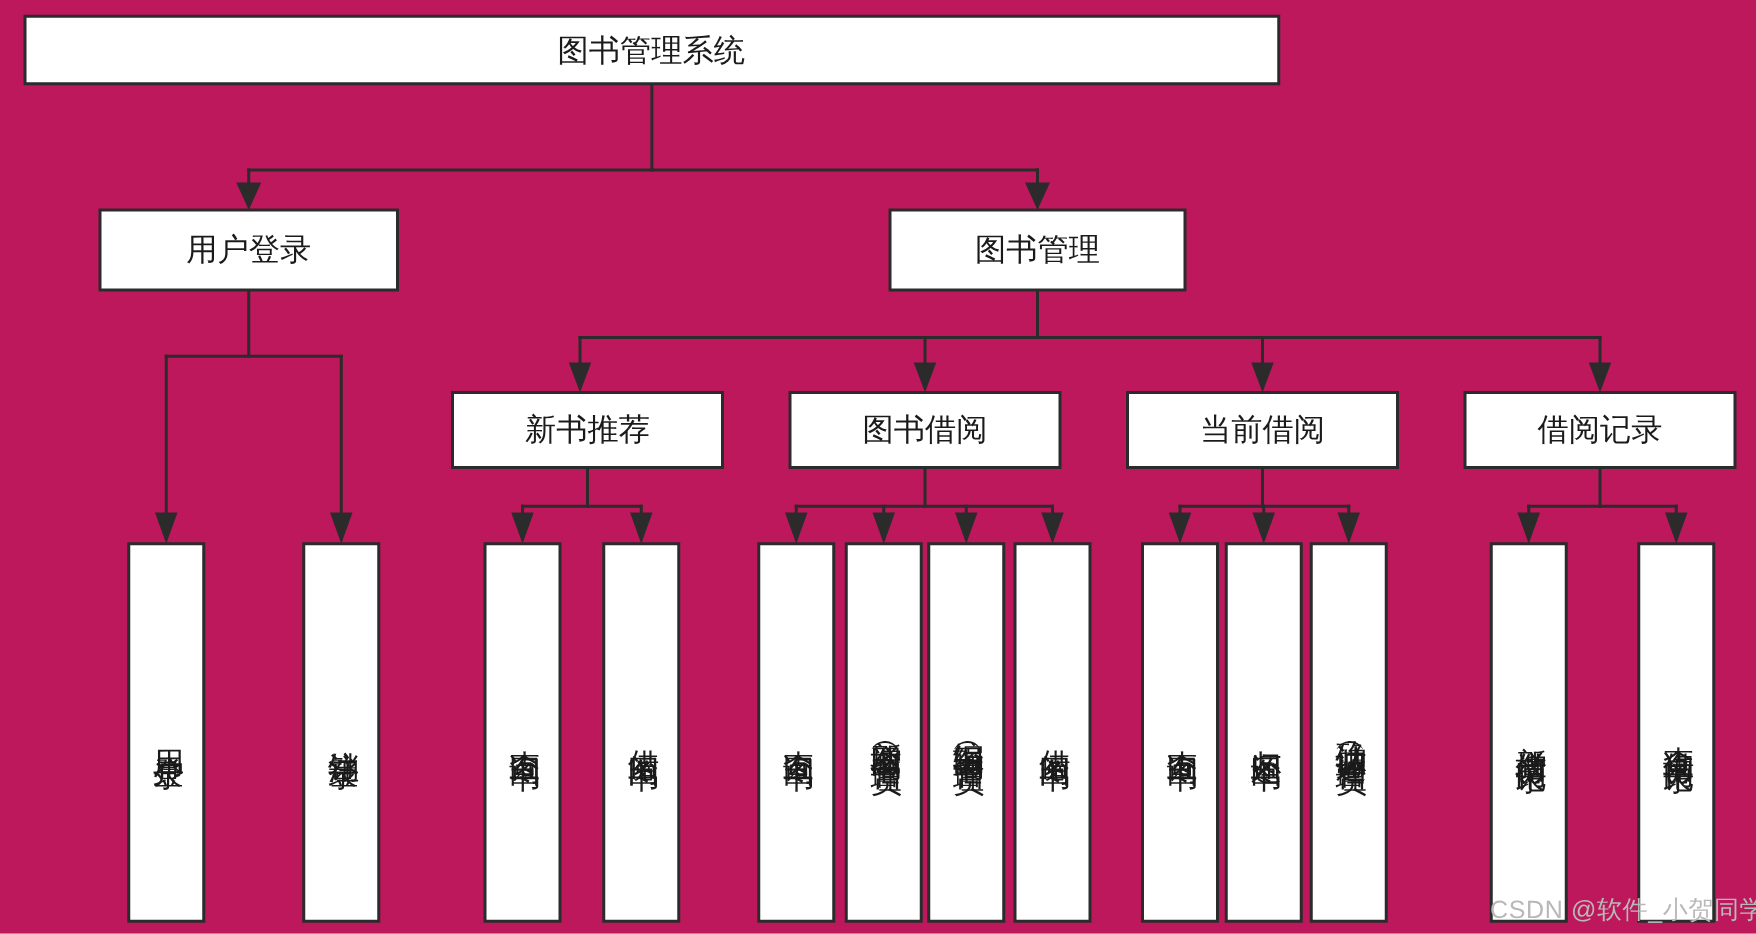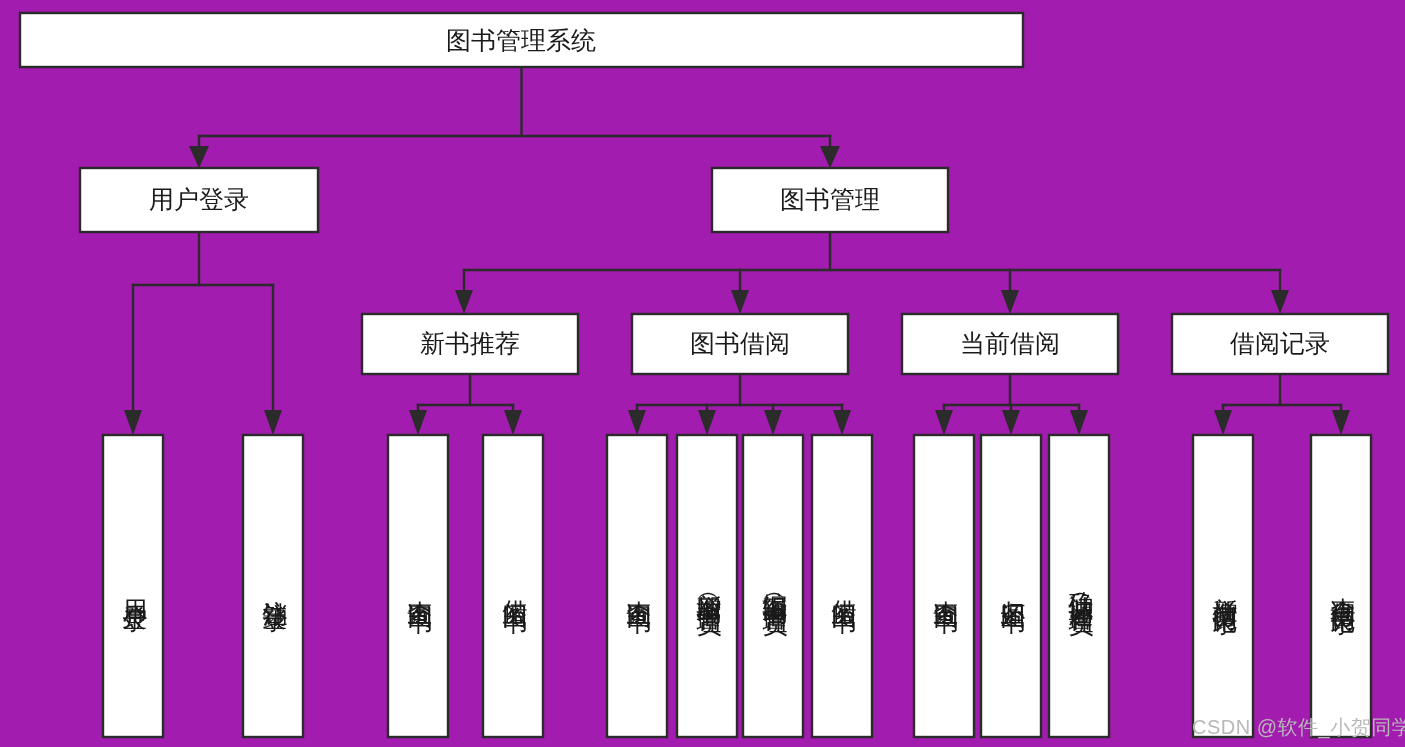--- a/index.html
+++ b/index.html
@@ -7,21 +7,21 @@
     padding: 0;
     background: #ffffff;
   }
   body {
     font-family: "Liberation Sans", "DejaVu Sans", sans-serif;
   }
   #canvas {
     position: relative;
     width: 1405px;
     height: 747px;
-    background: #a21caf;
+    background: #be185d;
     overflow: hidden;
   }
   svg.diagram {
     position: absolute;
     left: 0;
     top: 0;
     width: 1405px;
     height: 747px;
   }
   .node-rect {

